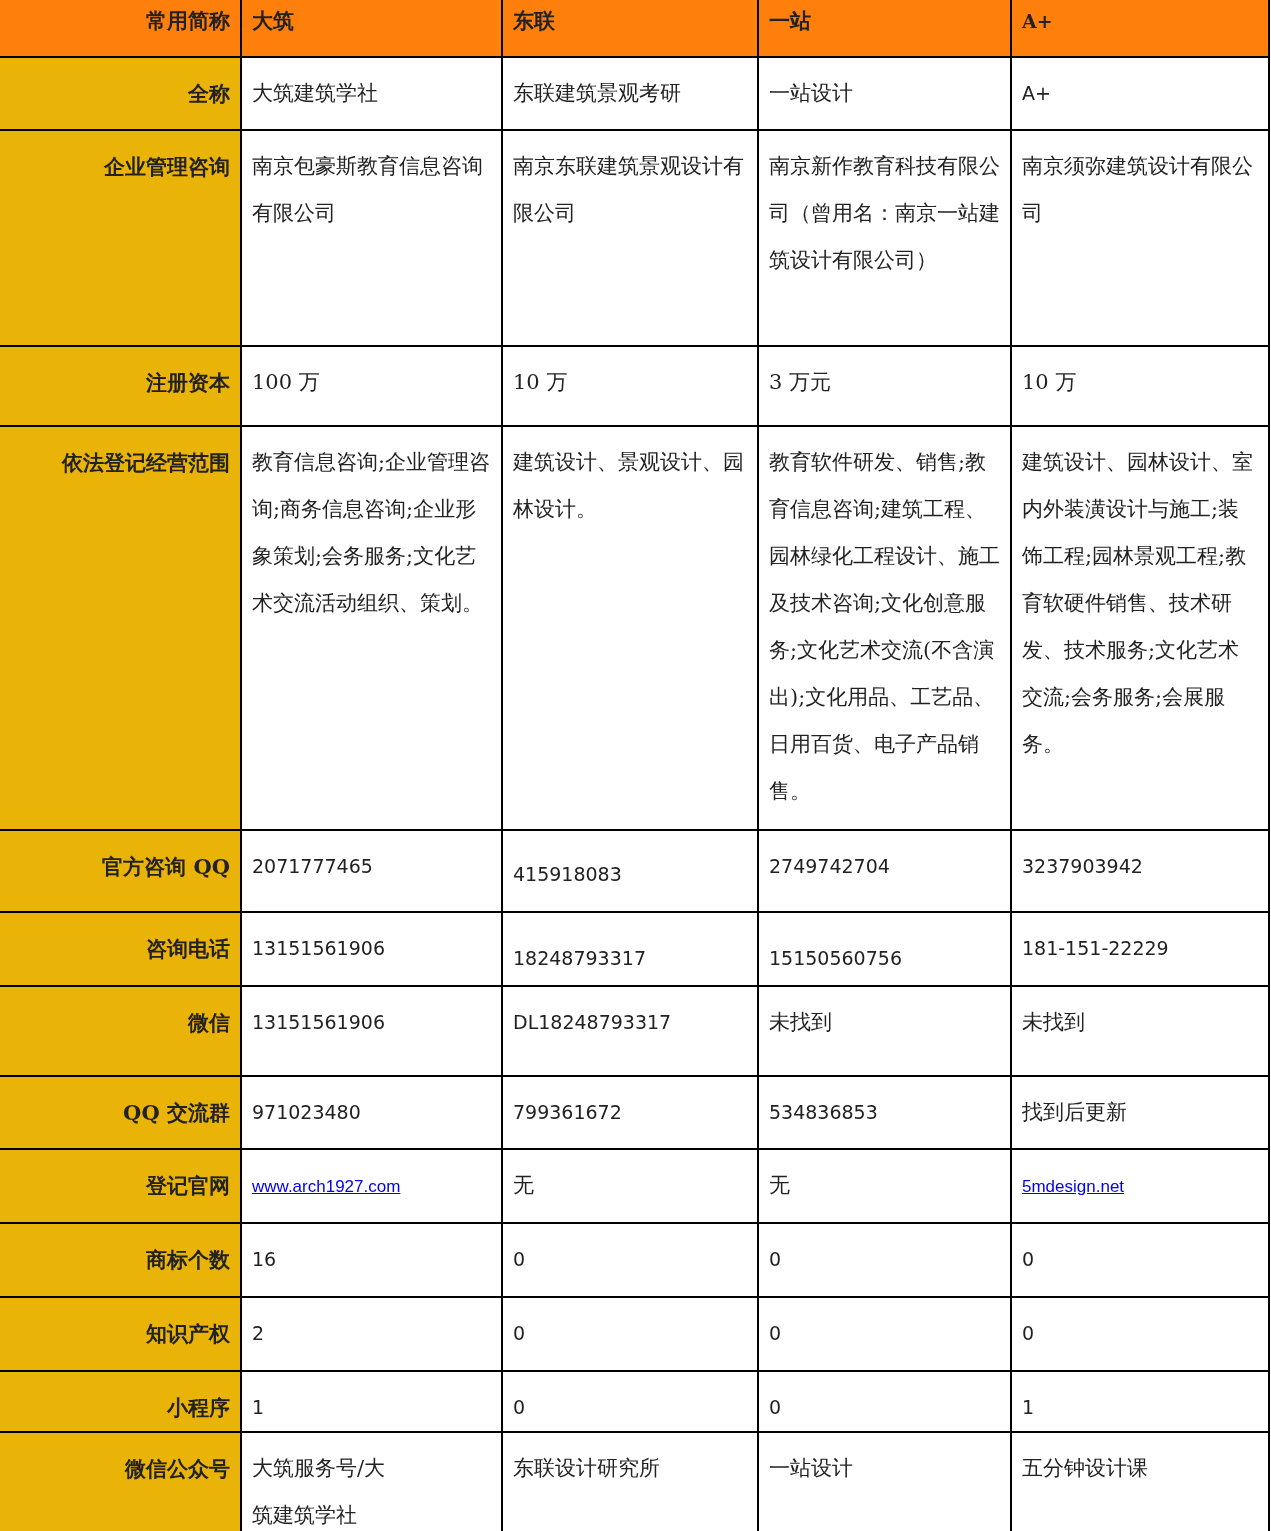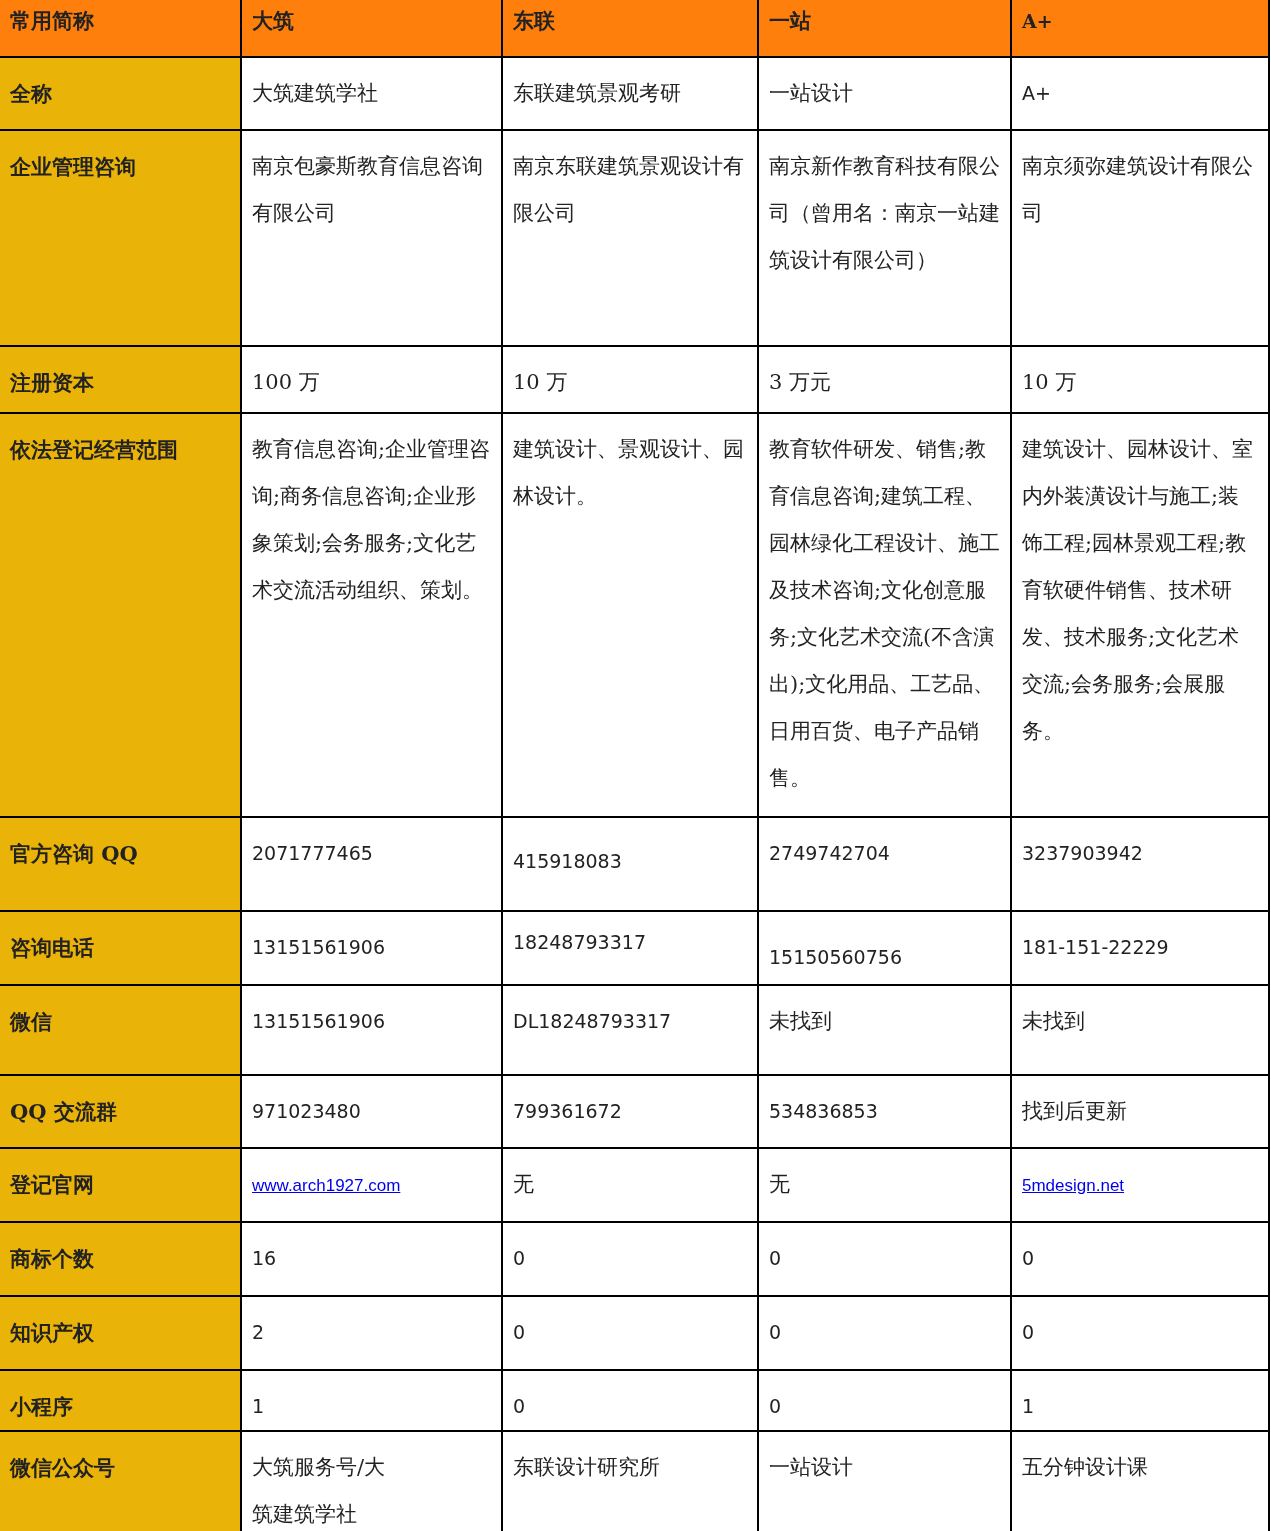--- a/index.html
+++ b/index.html
@@ -14,21 +14,21 @@
       border: 2px solid #000000;
       vertical-align: top;
       padding: 0 10px;
       font-family: "DejaVu Serif", "Liberation Serif", serif;
       font-size: 21px;
       line-height: 47px;
       color: #222222;
       word-break: break-all;
     }
     table.cmp tr:first-child td { border-top: none; }
-    table.cmp td:first-child { border-left: none; }
+    table.cmp td:first-child { border-left: none; text-align: right; }
     td.hdr {
       background: #fe7f0c;
       font-family: "DejaVu Sans", "Liberation Sans", sans-serif;
       font-weight: bold;
       color: #111111;
       padding-top: 0;
     }
     td.rowlabel {
       background: #eab308;
       font-family: "DejaVu Sans", "Liberation Sans", sans-serif;
@@ -100,21 +100,21 @@
           <span class="txt">南京东联建筑景观设计有限公司</span>
         </td>
       <td>
           <span class="txt">南京新作教育科技有限公司（曾用名：南京一站建筑设计有限公司）</span>
         </td>
       <td>
           <span class="txt">南京须弥建筑设计有限公司</span>
         </td>
     </tr>
 
-    <tr style="height:67px">
+    <tr style="height:80px">
       <td class="rowlabel">
           <span class="txt">注册资本</span>
         </td>
       <td>
           <span class="txt">100 万</span>
         </td>
       <td>
           <span class="txt">10 万</span>
         </td>
       <td>
@@ -136,21 +136,21 @@
           <span class="txt">建筑设计、景观设计、园林设计。</span>
         </td>
       <td>
           <span class="txt">教育软件研发、销售;教育信息咨询;建筑工程、园林绿化工程设计、施工及技术咨询;文化创意服务;文化艺术交流(不含演出);文化用品、工艺品、日用百货、电子产品销售。</span>
         </td>
       <td>
           <span class="txt">建筑设计、园林设计、室内外装潢设计与施工;装饰工程;园林景观工程;教育软硬件销售、技术研发、技术服务;文化艺术交流;会务服务;会展服务。</span>
         </td>
     </tr>
 
-    <tr style="height:94px">
+    <tr style="height:82px">
       <td class="rowlabel">
           <span class="txt">官方咨询 QQ</span>
         </td>
       <td>
           <span class="txt num">2071777465</span>
         </td>
       <td>
           <span class="txt num low" style="padding-top:20px">415918083</span>
         </td>
       <td>
@@ -162,21 +162,21 @@
     </tr>
 
     <tr style="height:74px">
       <td class="rowlabel">
           <span class="txt">咨询电话</span>
         </td>
       <td>
           <span class="txt num">13151561906</span>
         </td>
       <td>
-          <span class="txt num" style="padding-top:7px">18248793317</span>
+          <span class="txt num" style="padding-top:22px">18248793317</span>
         </td>
       <td>
           <span class="txt num" style="padding-top:22px">15150560756</span>
         </td>
       <td>
           <span class="txt num">181-151-22229</span>
         </td>
     </tr>
 
     <tr style="height:90px">

